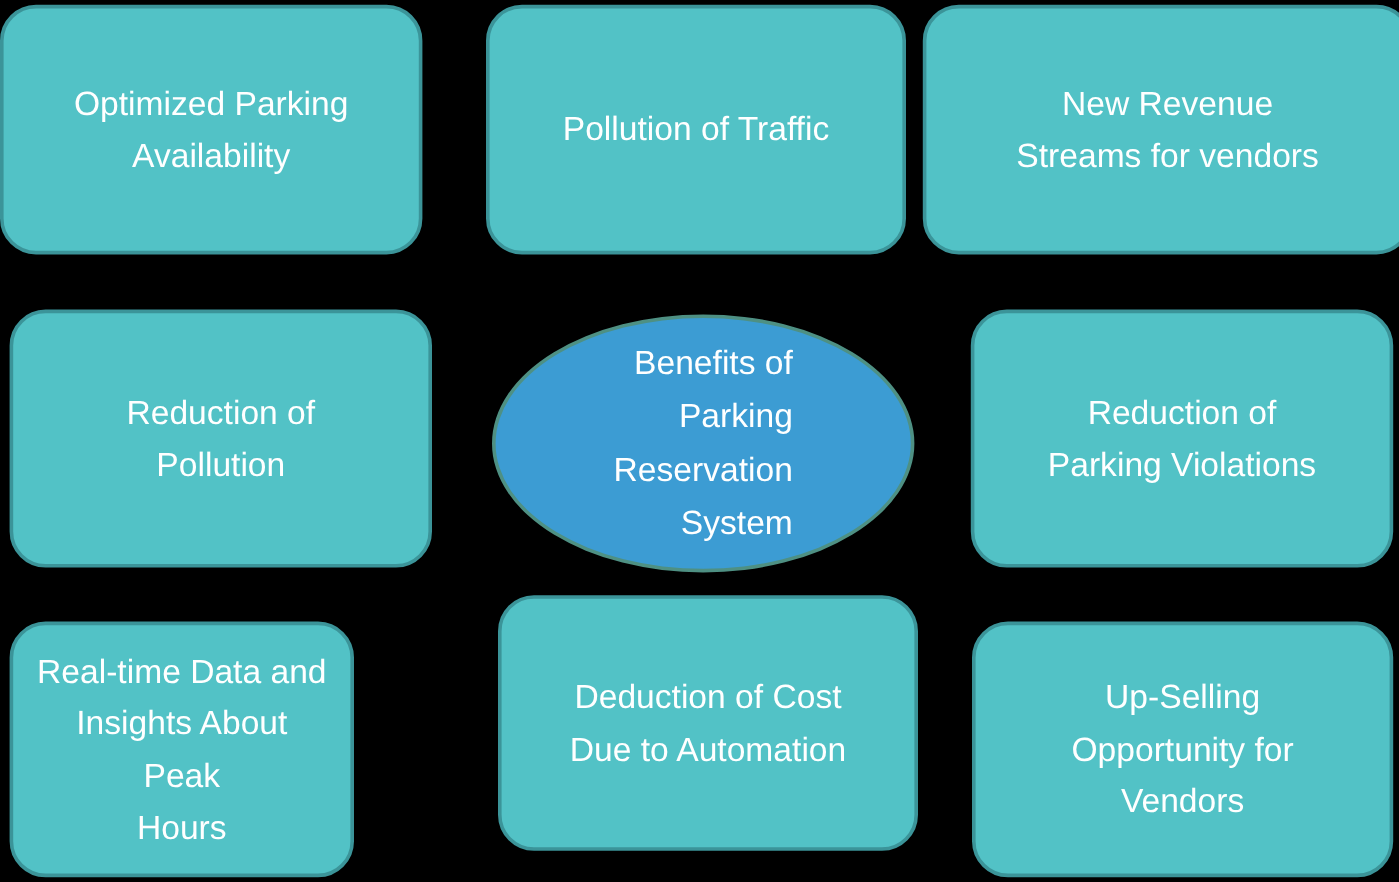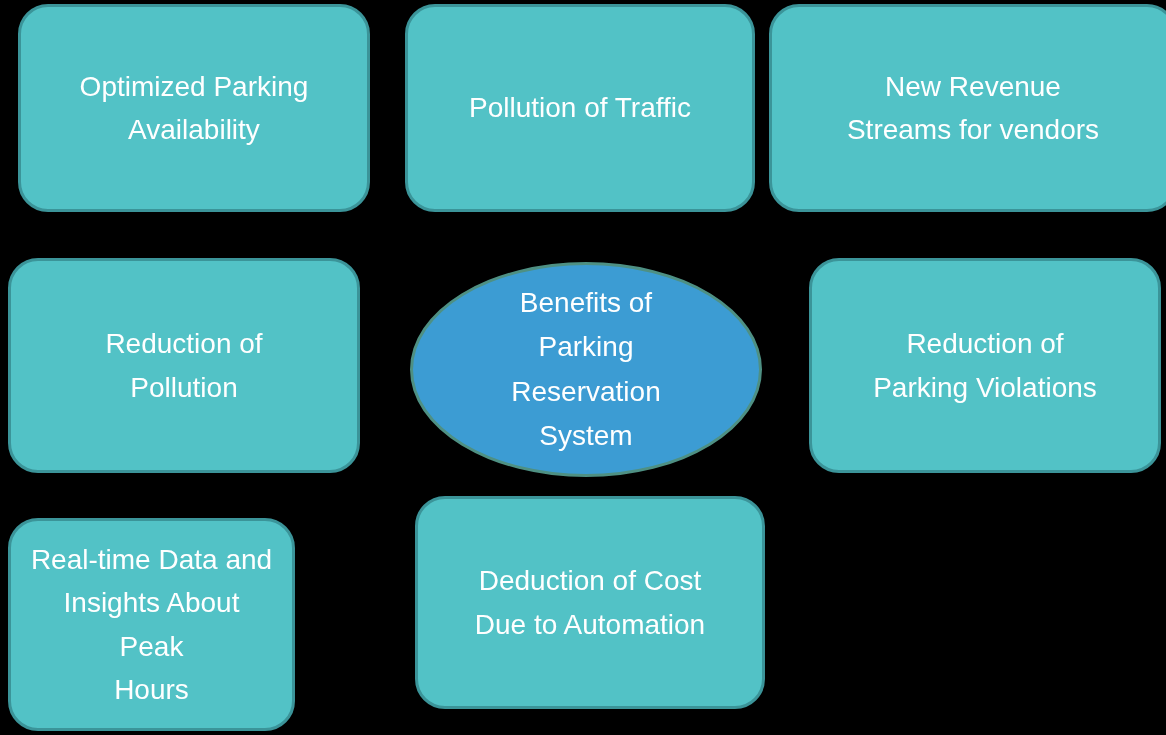--- a/index.html
+++ b/index.html
@@ -32,25 +32,25 @@
     padding: 8px 18px;
   }
   .node.center-ellipse {
     background: var(--center-fill, #3C9CD3);
     border: 3px solid var(--center-border, #4E9083);
     border-radius: 50%;
     line-height: 1.58;
     padding: 8px 30px;
   }
   
-  .b1 { left: 18px;   top: 4px;   width: 352px; height: 208px; }
+  .b1 { left: 0;   top: 4px;   width: 352px; height: 208px; }
   .b2 { left: 405px; top: 4px;   width: 350px; height: 208px; }
   .b3 { left: 769px; top: 4px;   width: 408px; height: 208px; }
   .b4 { left: 8px;   top: 258px; width: 352px; height: 215px; }
-  .b5 { left: 410px; top: 262px; width: 352px; height: 215px; }
+  .b5 { left: 410px; top: 262px; width: 352px; height: 215px; text-align: right; }
   .b6 { left: 809px; top: 258px; width: 352px; height: 215px; }
   .b7 { left: 8px;   top: 518px; width: 287px; height: 213px; }
   .b8 { left: 415px; top: 496px; width: 350px; height: 213px; }
   .b9 { left: 810px; top: 518px; width: 351px; height: 213px; }
 </style>
 </head>
 <body>
 
 <div class="canvas">
 
@@ -73,14 +73,17 @@
   <div class="node b6">Reduction of
 Parking Violations</div>
 
   <div class="node b7">Real-time Data and
 Insights About Peak
 Hours</div>
 
   <div class="node b8">Deduction of Cost
 Due to Automation</div>
 
+  <div class="node b9">Up-Selling
+Opportunity for
+Vendors</div>
 
 </div>
 
 </body></html>

